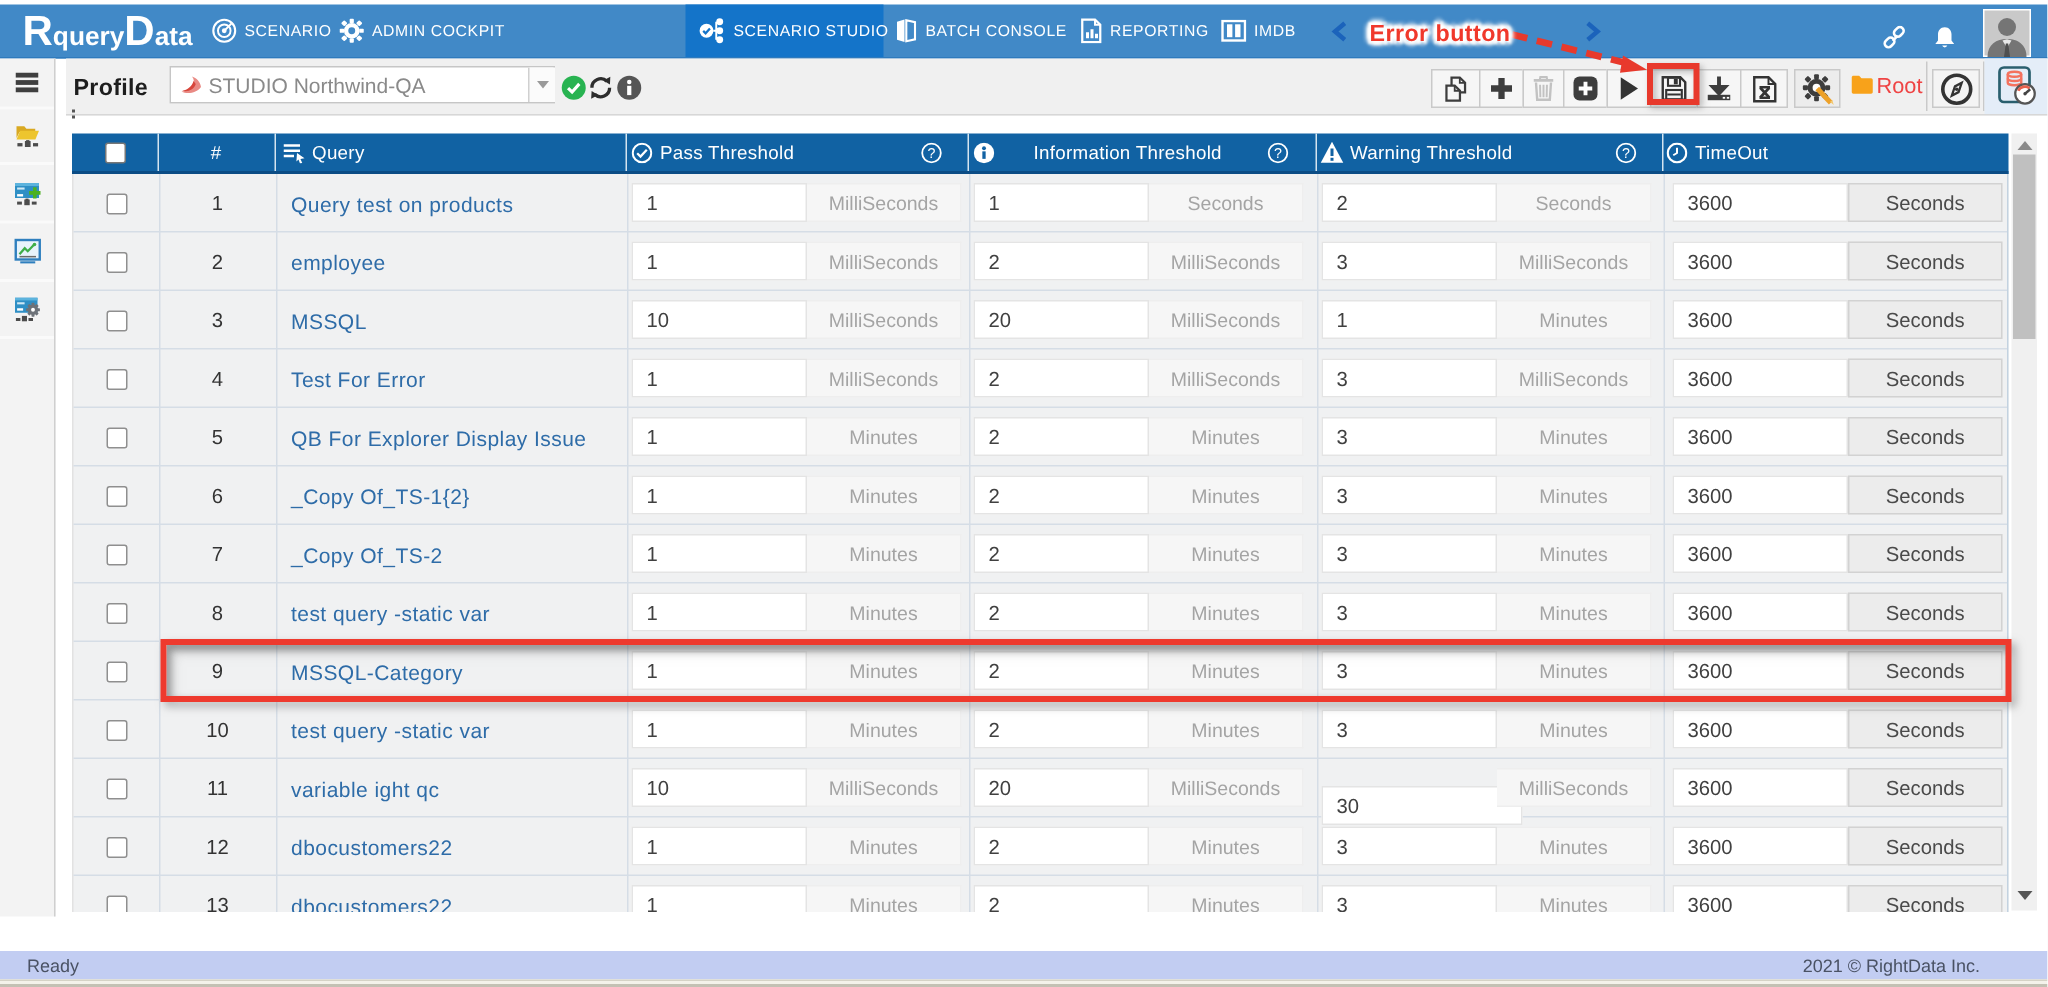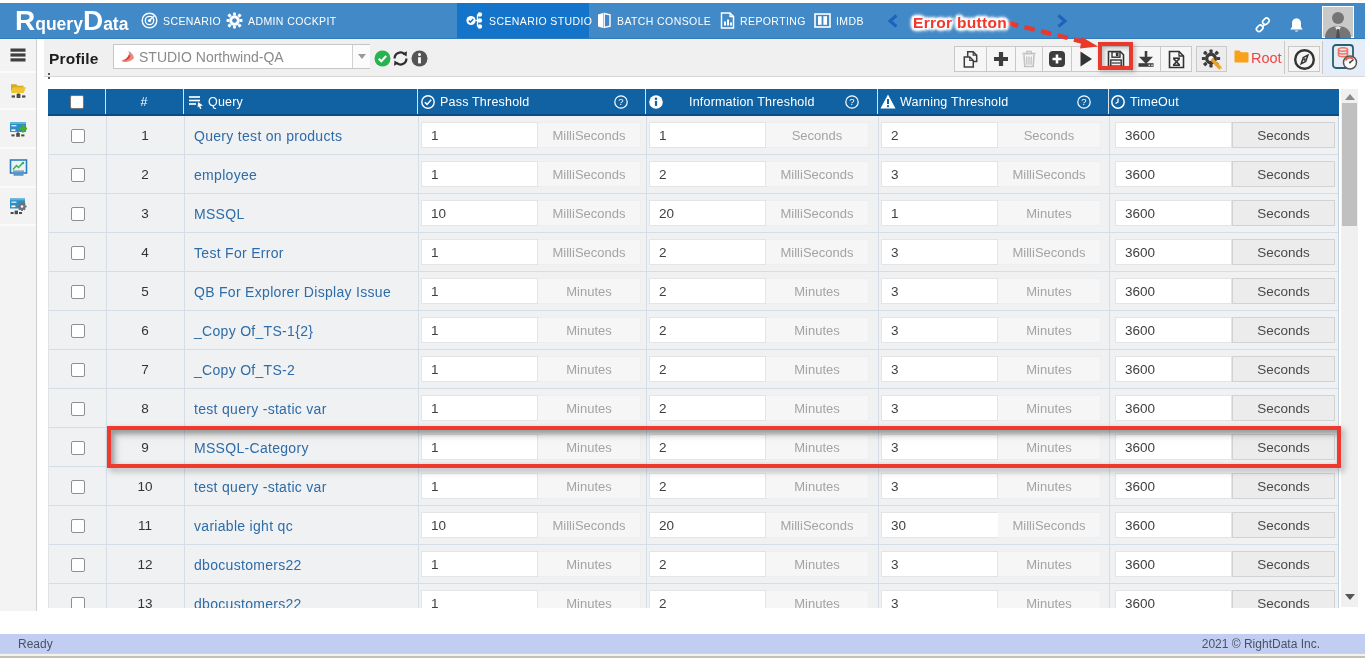--- a/index.html
+++ b/index.html
@@ -589,21 +589,21 @@
 <div class="trow" style="top:390px;">
         <div class="cb" style="left:70px;top:13px;"></div>
         <div class="num">11</div>
         <div class="qlink">variable ight qc</div>
       </div>
 <div class="combos" style="top:390px;">
         <div class="inp" style="left:420px;top:6px;width:117px;">10</div>
         <div class="unit" style="left:537px;top:6px;width:103px;">MilliSeconds</div>
         <div class="inp" style="left:648px;top:6px;width:117px;">20</div>
         <div class="unit" style="left:765px;top:6px;width:103px;">MilliSeconds</div>
-        <div class="inp" style="left:880px;top:6px;width:134px;">30</div>
+        <div class="inp" style="left:880px;top:18px;width:134px;">30</div>
         <div class="unit" style="left:997px;top:6px;width:103px;">MilliSeconds</div>
         <div class="inp" style="left:1114px;top:6px;width:117px;">3600</div>
         <div class="unit to" style="left:1231px;top:6px;width:103px;">Seconds</div>
       </div>
 <div class="trow" style="top:429px;">
         <div class="cb" style="left:70px;top:13px;"></div>
         <div class="num">12</div>
         <div class="qlink">dbocustomers22</div>
       </div>
 <div class="combos" style="top:429px;">

